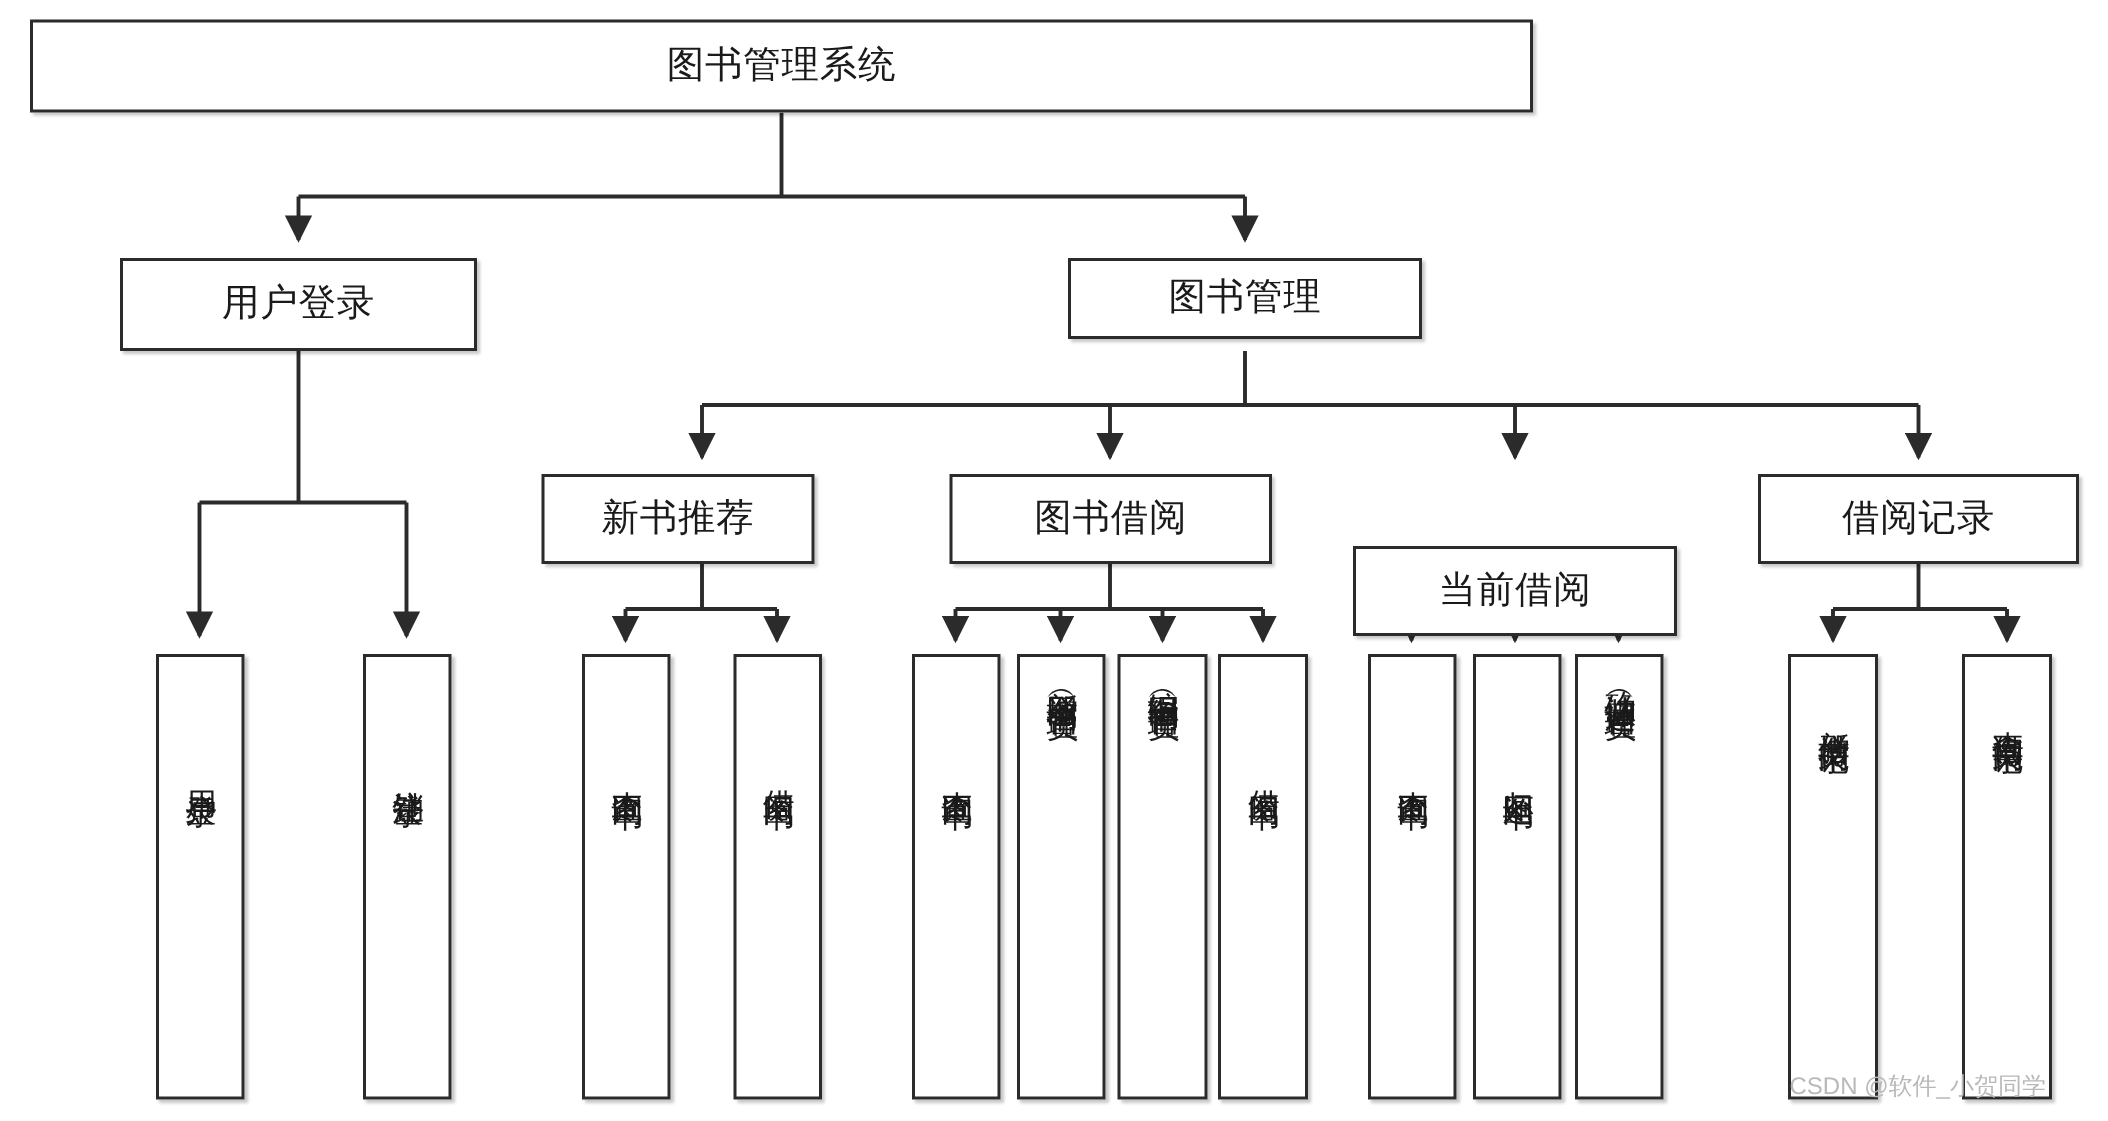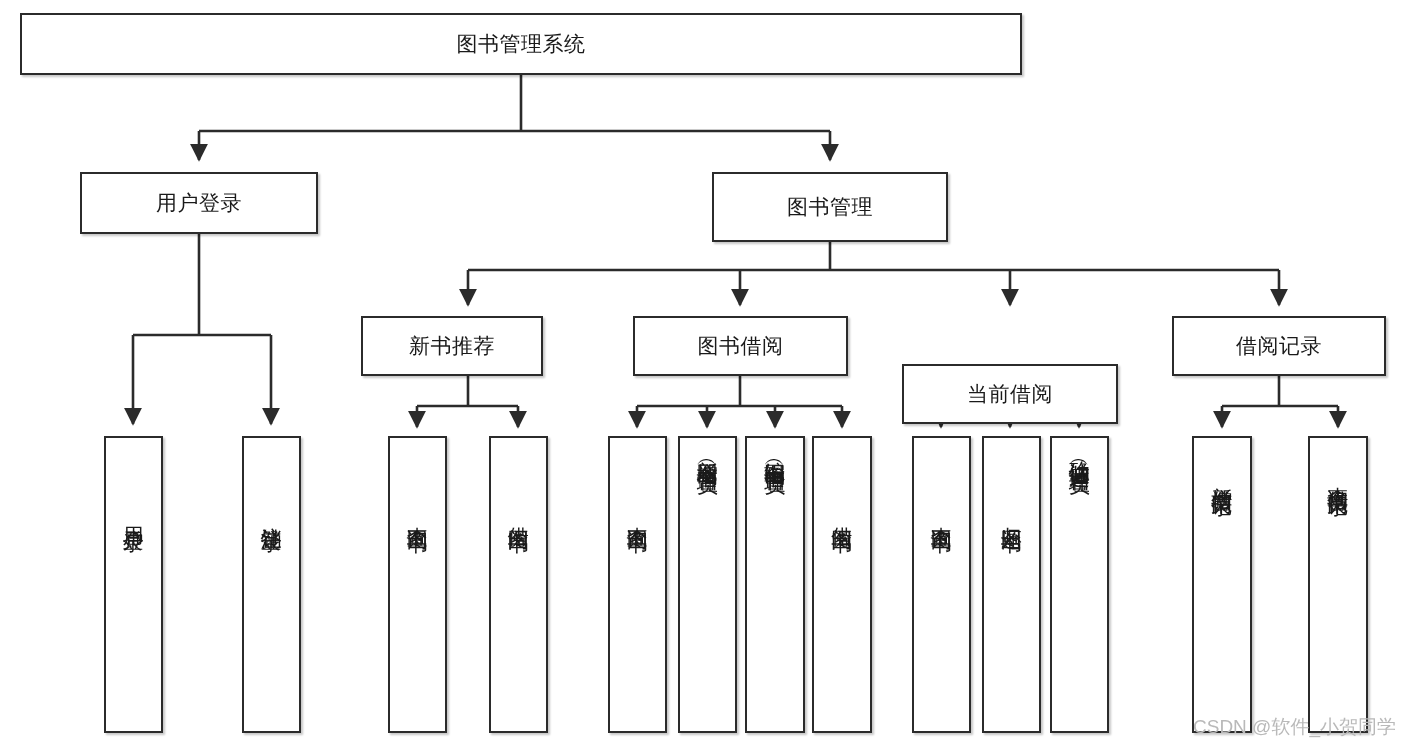--- a/index.html
+++ b/index.html
@@ -29,21 +29,21 @@
     box-sizing: border-box;
     background: #ffffff;
     border: 2px solid #2b2b2b;
     box-shadow: 2px 2px 2px rgba(0,0,0,0.22);
     display: flex;
     align-items: center;
     justify-content: center;
     color: #1a1a1a;
   }
   .node .label {
-    font-size: 21px;
+    font-size: 25px;
     line-height: 1.18;
     letter-spacing: 0.5px;
     white-space: nowrap;
   }
   
   .node.vertical {
     align-items: flex-start;
     justify-content: center;
     padding-top: 0;
   }
@@ -54,21 +54,21 @@
     line-height: 1.30;
     letter-spacing: 2px;
     white-space: normal;
     height: auto;
   }
 
   #watermark {
     position: absolute;
     left: 1193px;
     top: 714px;
-    font-size: 19px;
+    font-size: 16px;
     color: #b9b9b9;
     white-space: nowrap;
     user-select: none;
   }
 </style>
 </head>
 <body>
 
 <div id="canvas">
 
@@ -122,21 +122,21 @@
     </g>
   </svg>
 
   <div class="node" style="left:20px; top:13px; width:1002px; height:62px;">
     <span class="label">图书管理系统</span>
   </div>
 
   <div class="node" style="left:80px; top:172px; width:238px; height:62px;">
     <span class="label">用户登录</span>
   </div>
-  <div class="node" style="left:712px; top:172px; width:236px; height:70px;">
+  <div class="node" style="left:712px; top:172px; width:236px; height:54px;">
     <span class="label">图书管理</span>
   </div>
 
   <div class="node" style="left:361px; top:316px; width:182px; height:60px;">
     <span class="label">新书推荐</span>
   </div>
   <div class="node" style="left:633px; top:316px; width:215px; height:60px;align-items:center;">
     <span class="label">图书借阅</span>
   </div>
   <div class="node" style="left:902px; top:316px; width:216px; height:60px;margin-top:48px;">

